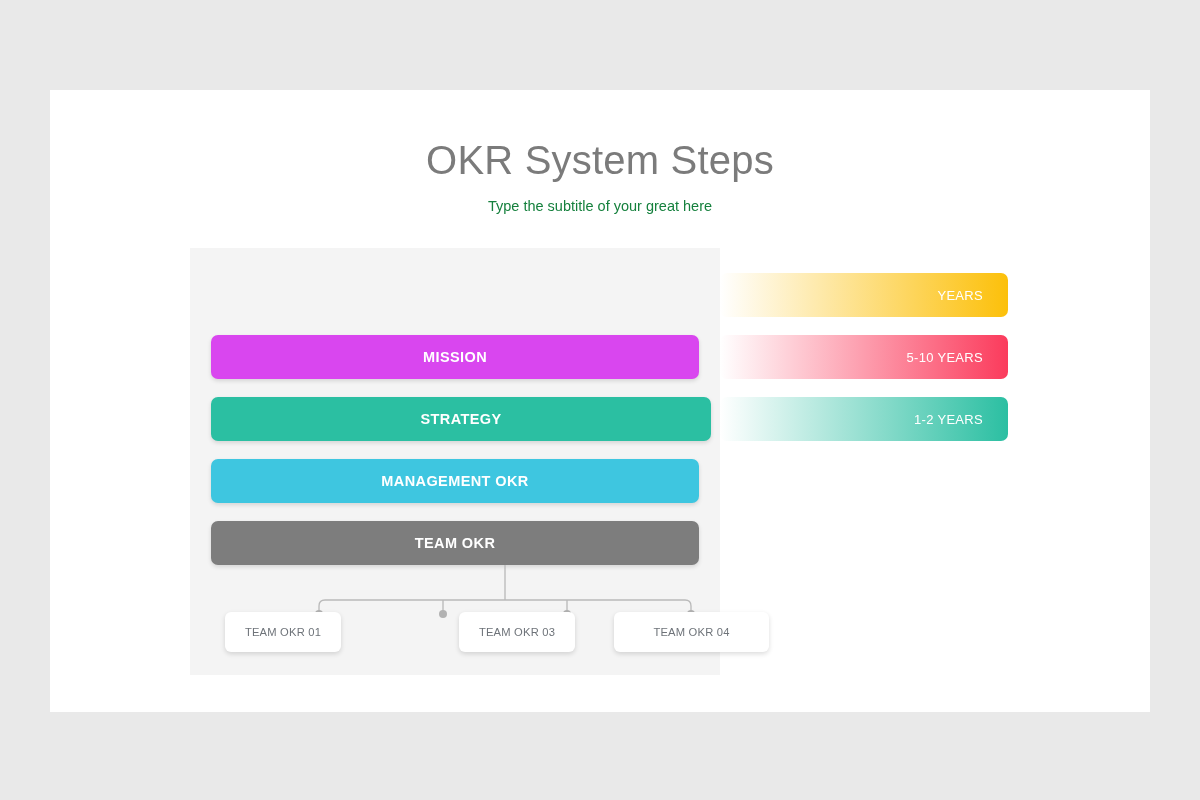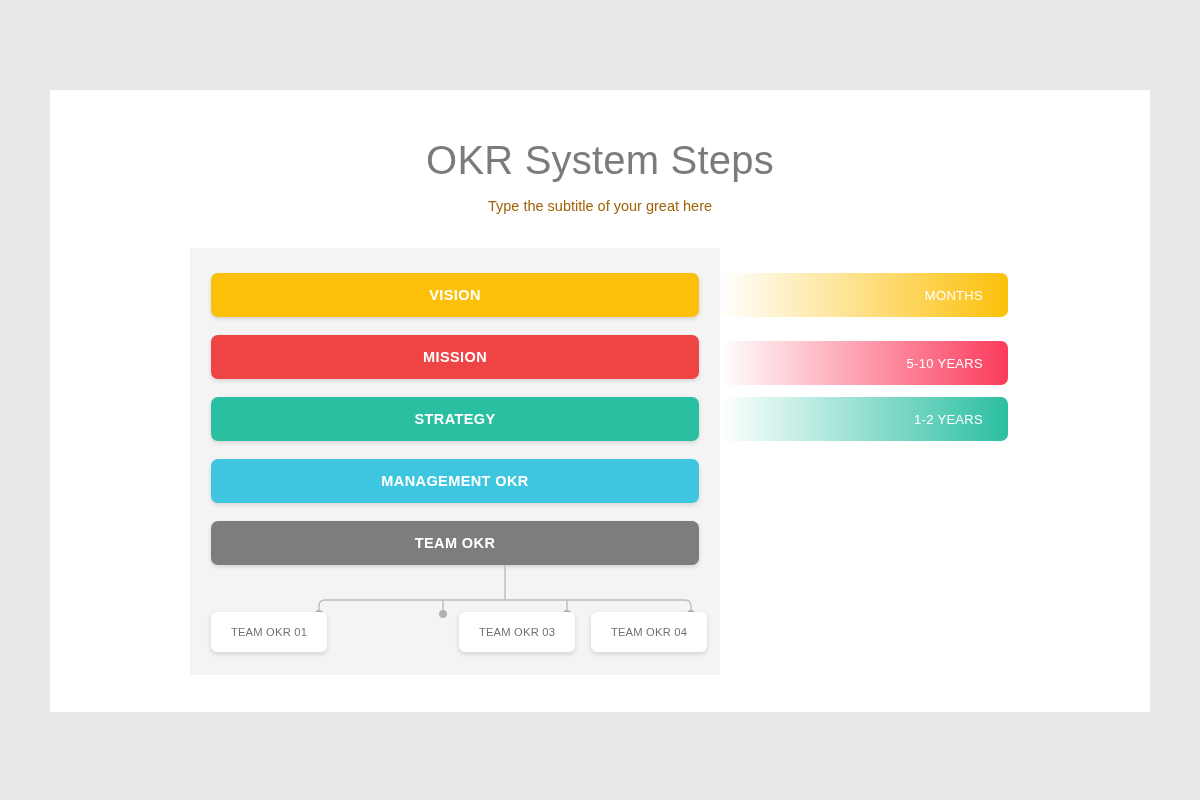--- a/index.html
+++ b/index.html
@@ -37,21 +37,21 @@
   }
 
   #subtitle {
     position: absolute;
     left: 0;
     top: 108px;
     width: 1100px;
     text-align: center;
     font-size: 14.5px;
     font-weight: 400;
-    color: #a16207;
+    color: #15803d;
   }
 
   #panel {
     position: absolute;
     left: 140px;
     top: 158px;
     width: 530px;
     height: 427px;
     background: #f4f4f4;
   }
@@ -126,40 +126,37 @@
 </head>
 <body style="background: rgb(233, 233, 233);">
 
 <div id="slide">
 
   <div id="title">OKR System Steps</div>
   <div id="subtitle">Type the subtitle of your great here</div>
 
   <div id="panel"></div>
 
-  <div class="step-bar" style="top: 183px; background: rgb(252, 192, 10);">
-    <span class="step-label">VISION</span>
-  </div>
-  <div class="step-bar" style="top: 245px; background: #ef4444;">
+  <div class="step-bar" style="top: 245px; background: #d946ef;">
     <span class="step-label">MISSION</span>
   </div>
-  <div class="step-bar" style="top: 307px; background: rgb(43, 191, 162);">
+  <div class="step-bar" style="top: 307px; background: rgb(43, 191, 162); padding-left: 12px;">
     <span class="step-label">STRATEGY</span>
   </div>
   <div class="step-bar" style="top: 431px; background: rgb(125, 125, 125);">
     <span class="step-label">TEAM OKR</span>
   </div>
   <div class="step-bar" style="top: 369px; background: rgb(62, 198, 224);">
     <span class="step-label">MANAGEMENT OKR</span>
   </div>
 
   <div class="time-bar" style="top: 183px; background: linear-gradient(to right, rgb(255, 255, 255) 0%, rgb(252, 192, 10) 100%);">
-    <span class="time-label">MONTHS</span>
+    <span class="time-label">YEARS</span>
   </div>
-  <div class="time-bar" style="top: 251px; background: linear-gradient(to right, rgb(255, 255, 255) 0%, rgb(251, 59, 92) 100%);">
+  <div class="time-bar" style="top: 245px; background: linear-gradient(to right, rgb(255, 255, 255) 0%, rgb(251, 59, 92) 100%);">
     <span class="time-label">5-10 YEARS</span>
   </div>
   <div class="time-bar" style="top: 307px; background: linear-gradient(to right, rgb(255, 255, 255) 0%, rgb(43, 191, 162) 100%);">
     <span class="time-label">1-2 YEARS</span>
   </div>
 
   <svg id="connectors" viewBox="0 0 520 75">
     <g fill="none" stroke="#b9b9b9" stroke-width="1.3">
 
       <path d="M 305 5 L 305 40"></path>
@@ -170,23 +167,23 @@
       <path d="M 367 40 L 367 52"></path>
     </g>
     <g fill="#b2b2b2">
       <circle cx="119" cy="54" r="4"></circle>
       <circle cx="243" cy="54" r="4"></circle>
       <circle cx="367" cy="54" r="4"></circle>
       <circle cx="491" cy="54" r="4"></circle>
     </g>
   </svg>
 
-  <div class="team-card" style="left:161px;">
+  <div class="team-card" style="left:175px;">
     <span class="card-label">TEAM OKR 01</span>
   </div>
   <div class="team-card" style="left:409px;">
     <span class="card-label">TEAM OKR 03</span>
   </div>
-  <div class="team-card" style="left:541px;">
+  <div class="team-card" style="left:564px;padding-left:39px;">
     <span class="card-label">TEAM OKR 04</span>
   </div>
 
 </div>
 
 </body></html>

